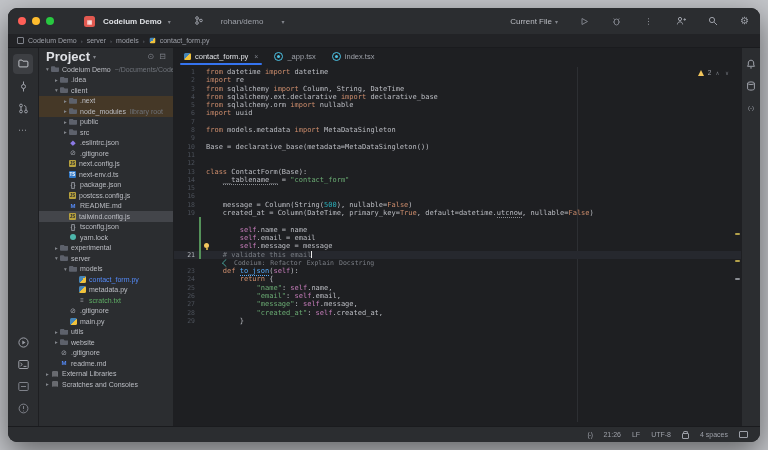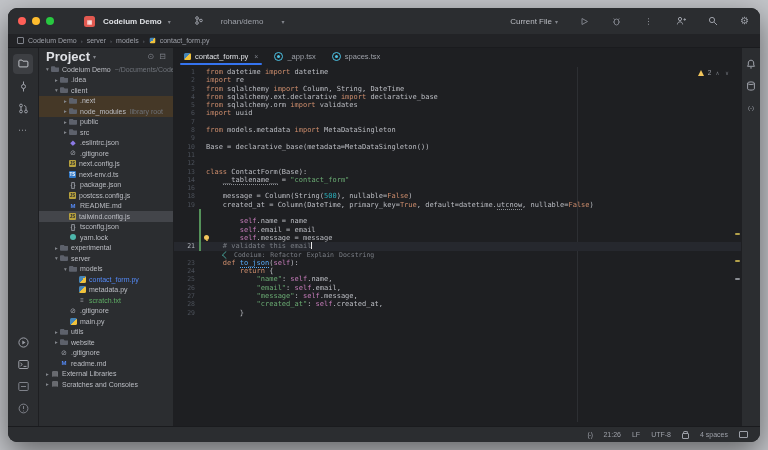--- a/index.html
+++ b/index.html
@@ -423,47 +423,48 @@
             <span class="ticon-py"></span>
             <span>contact_form.py</span>
             <span class="close">×</span>
           </div>
           <div class="tab">
             <span class="ticon-react"></span>
             <span>_app.tsx</span>
           </div>
           <div class="tab">
             <span class="ticon-react"></span>
-            <span>spaces.tsx</span>
+            <span>index.tsx</span>
           </div>
         </div>
       <div class="inspect">
         <span class="warn-tri"></span>
         <span>2</span>
         <span class="insp-chev">∧ ∨</span>
       </div>
       <div class="code" id="code">
         <div class="guide"></div>
         <div class="stripe-mark" style="top:168px;background:#b3a14a;"></div>
         <div class="stripe-mark" style="top:195px;background:#b3a14a;"></div>
         <div class="stripe-mark" style="top:213px;background:#8a8d93;"></div>
       <div class="crow"><span class="gut">1</span><span class="ctext"><span class="k">from</span><span class="d"> datetime </span><span class="k">import</span><span class="d"> datetime</span></span></div>
           <div class="crow"><span class="gut">2</span><span class="ctext"><span class="k">import</span><span class="d"> re</span></span></div>
           <div class="crow"><span class="gut">3</span><span class="ctext"><span class="k">from</span><span class="d"> sqlalchemy </span><span class="k">import</span><span class="d"> Column, String, DateTime</span></span></div>
           <div class="crow"><span class="gut">4</span><span class="ctext"><span class="k">from</span><span class="d"> sqlalchemy.ext.declarative </span><span class="k">import</span><span class="d"> declarative_base</span></span></div>
-          <div class="crow"><span class="gut">5</span><span class="ctext"><span class="k">from</span><span class="d"> sqlalchemy.orm </span><span class="k">import</span><span class="d"> validates</span></span></div>
+          <div class="crow"><span class="gut">5</span><span class="ctext"><span class="k">from</span><span class="d"> sqlalchemy.orm </span><span class="k">import</span><span class="d"> nullable</span></span></div>
           <div class="crow"><span class="gut">6</span><span class="ctext"><span class="k">import</span><span class="d"> uuid</span></span></div>
           <div class="crow"><span class="gut">7</span><span class="ctext"></span></div>
           <div class="crow"><span class="gut">8</span><span class="ctext"><span class="k">from</span><span class="d"> models.metadata </span><span class="k">import</span><span class="d"> MetaDataSingleton</span></span></div>
           <div class="crow"><span class="gut">9</span><span class="ctext"></span></div>
           <div class="crow"><span class="gut">10</span><span class="ctext"><span class="d">Base = declarative_base(metadata=MetaDataSingleton())</span></span></div>
           <div class="crow"><span class="gut">11</span><span class="ctext"></span></div>
           <div class="crow"><span class="gut">12</span><span class="ctext"></span></div>
           <div class="crow"><span class="gut">13</span><span class="ctext"><span class="k">class</span><span class="d"> ContactForm(Base):</span></span></div>
           <div class="crow"><span class="gut">14</span><span class="ctext"><span class="d">    </span><span class="u">__tablename__</span><span class="d"> = </span><span class="s">"contact_form"</span></span></div>
+          <div class="crow"><span class="gut">15</span><span class="ctext"></span></div>
           <div class="crow"><span class="gut">16</span></div>
           <div class="crow"><span class="gut">18</span><span class="ctext"><span class="d">    message = Column(String(</span><span class="num">500</span><span class="d">), nullable=</span><span class="k">False</span><span class="d">)</span></span></div>
           <div class="crow"><span class="gut">19</span><span class="ctext"><span class="d">    created_at = Column(DateTime, primary_key=</span><span class="k">True</span><span class="d">, default=datetime.</span><span class="u">utcnow</span><span class="d">, nullable=</span><span class="k">False</span><span class="d">)</span></span></div>
           <div class="crow"><span class="gut"></span><span class="vcsbar"></span><span class="ctext"></span></div>
           <div class="crow"><span class="gut"></span><span class="vcsbar"></span><span class="ctext"><span class="d">        </span><span class="p">self</span><span class="d">.name = name</span></span></div>
           <div class="crow"><span class="gut"></span><span class="vcsbar"></span><span class="ctext"><span class="d">        </span><span class="p">self</span><span class="d">.email = email</span></span></div>
           <div class="crow"><span class="gut"></span><span class="vcsbar"></span><span class="bulb"></span><span class="ctext"><span class="d">        </span><span class="p">self</span><span class="d">.message = message</span></span></div>
           <div class="crow hl"><span class="gut">21</span><span class="vcsbar"></span><span class="ctext"><span class="c">    # validate this email</span><span class="caret"></span></span></div>
           <div class="hintrow">
             <span class="cdm-icon"></span>

